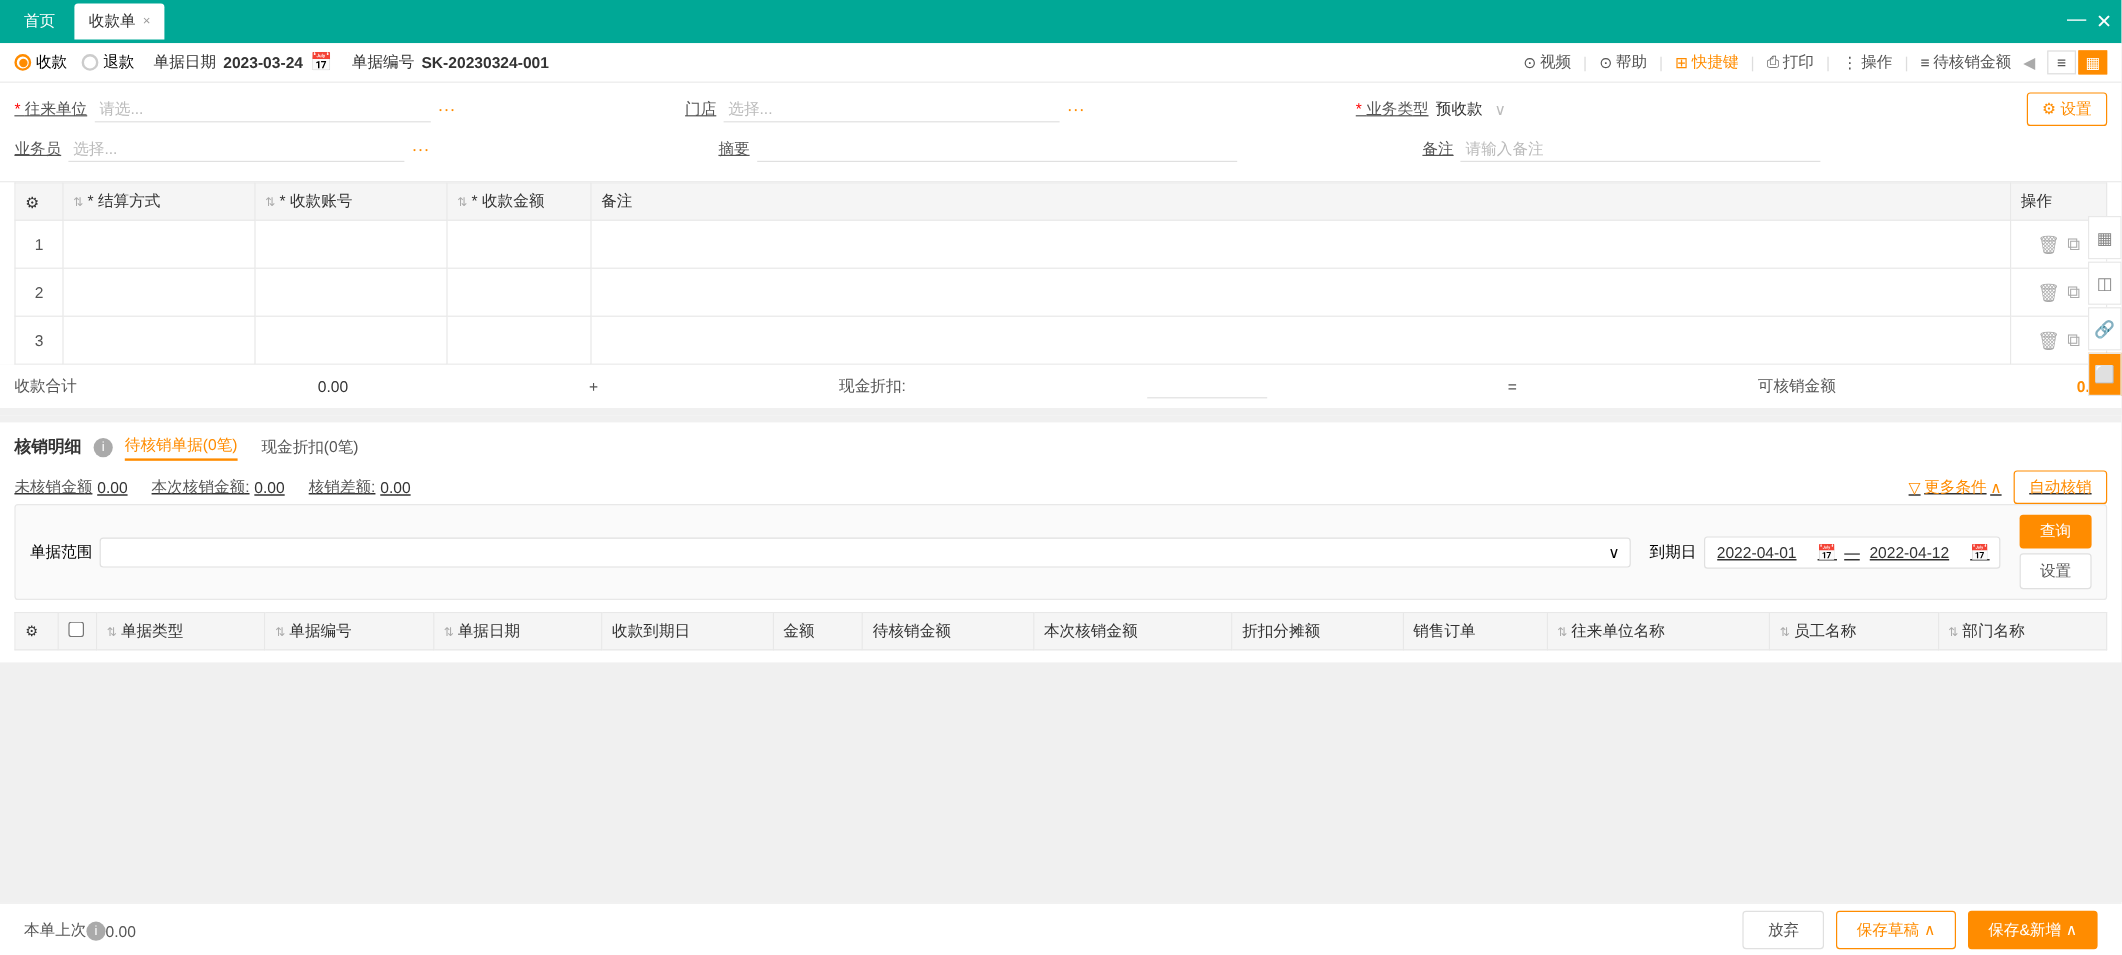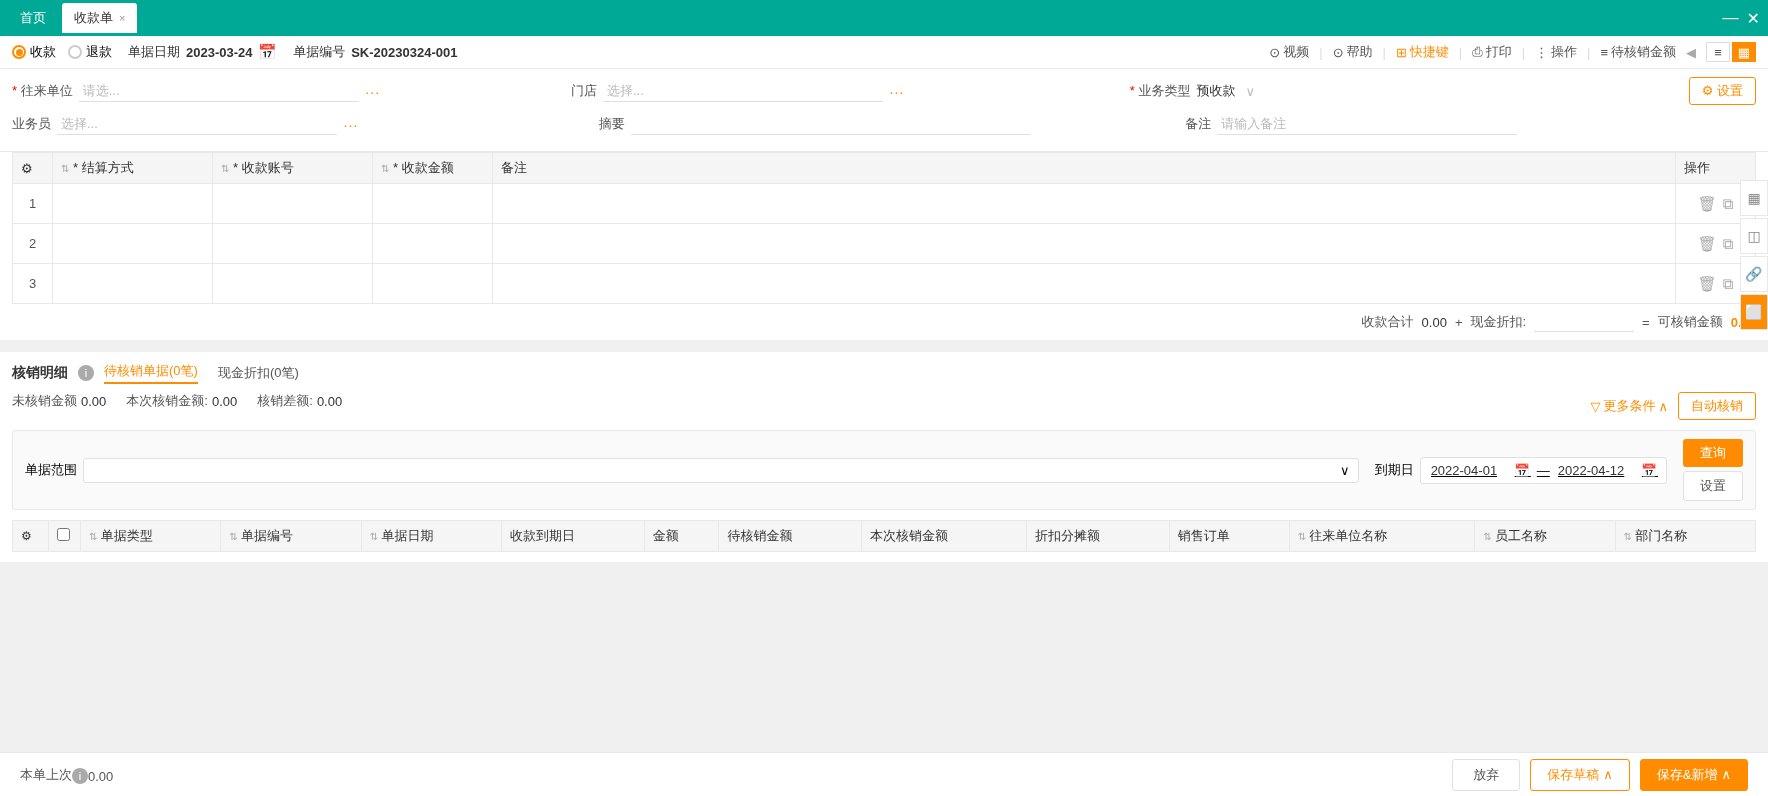--- a/index.html
+++ b/index.html
@@ -86,21 +86,21 @@
       align-items: center;
       gap: 16px;
       margin-bottom: 8px;
     }
     .form-field {
       display: flex;
       align-items: center;
       gap: 6px;
       flex: 1;
     }
-    .form-field-label { color: #555; white-space: nowrap; }
+    .form-field-label { color: #555; white-space: nowrap; text-decoration: underline; }
     .form-field-label.required::before { content: '* '; color: #f00; }
     .form-input {
       flex: 1;
       border: none;
       border-bottom: 1px solid #e0e0e0;
       outline: none;
       padding: 3px 4px;
       color: #333;
       min-width: 80px;
     }
@@ -137,21 +137,21 @@
     .col-account { width: 160px; }
     .col-amount { width: 120px; }
     .col-note { }
     .col-action { width: 80px; text-align: center; }
     .action-btns { display: flex; gap: 6px; justify-content: center; }
     .action-btn { cursor: pointer; color: #aaa; font-size: 15px; }
 
     
     .table-footer {
       display: flex;
-      justify-content: flex-end;
+      justify-content: space-between;
       align-items: center;
       padding: 8px 12px;
       gap: 8px;
       color: #555;
       background: #fff;
     }
     .footer-value { color: #333; }
     .footer-orange { color: #ff8c00; font-weight: bold; }
     .footer-input {
       width: 100px;
@@ -190,22 +190,23 @@
       color: #ff8c00;
       cursor: pointer;
       border-bottom: 2px solid #ff8c00;
       padding-bottom: 2px;
     }
     .hexiao-tab-inactive { color: #555; cursor: pointer; margin-left: 10px; }
 
     .hexiao-stats {
       display: flex;
       gap: 20px;
-      align-items: flex-start;
-      margin-bottom: 10px;
+      align-items: center;
+      margin-bottom: 0;
+      text-decoration: underline;
     }
     .hexiao-stat { display: flex; gap: 4px; align-items: center; color: #555; }
     .hexiao-stat-val { color: #333; }
     .filter-more { color: #ff8c00; cursor: pointer; display: flex; align-items: center; gap: 3px; }
     .btn-auto {
       background: #fff;
       border: 1px solid #ff8c00;
       color: #ff8c00;
       padding: 4px 12px;
       cursor: pointer;

